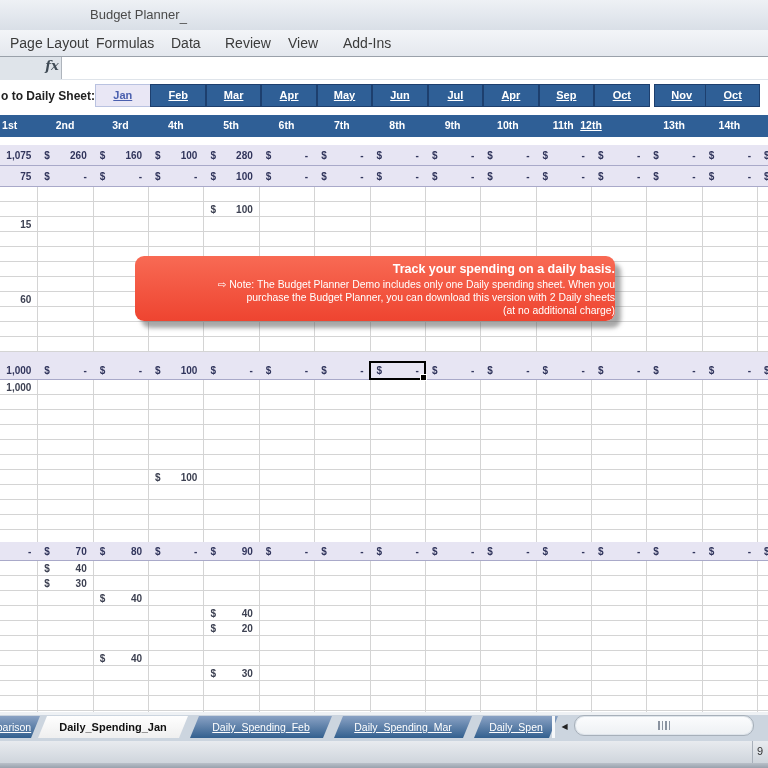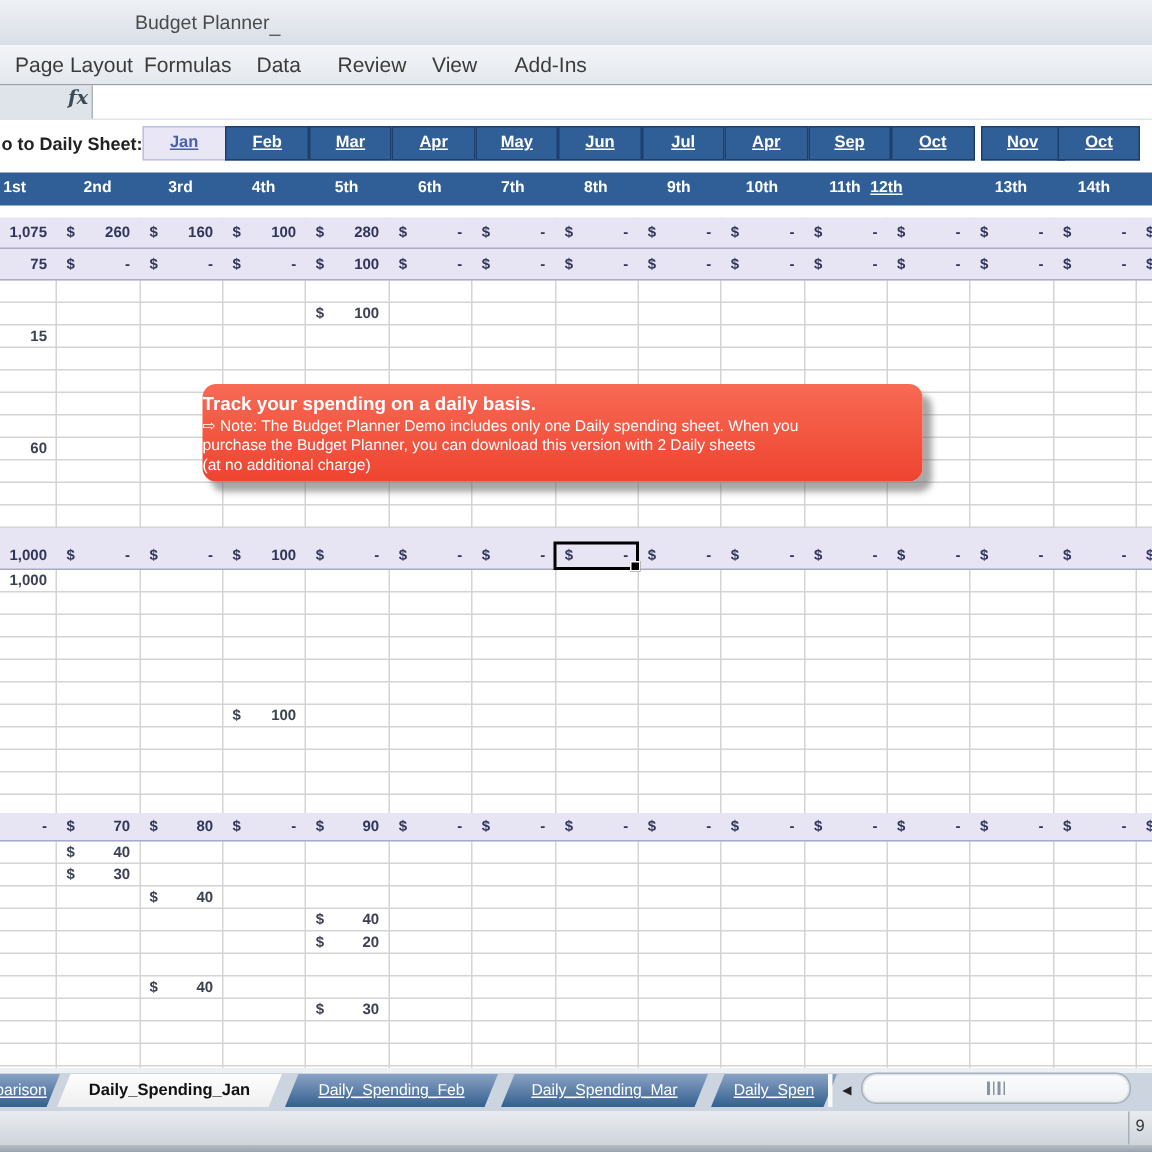--- a/index.html
+++ b/index.html
@@ -50,21 +50,21 @@
   .cell.lavc{color:#31355c}
   .cell .amt{text-align:right}
   #selection{position:absolute;border:2px solid #000;box-sizing:border-box}
   #fill-handle{position:absolute;right:-3px;bottom:-3px;width:5px;height:5px;
                background:#000;border:1px solid #fff}
 
   
   #callout{left:135px;top:256px;width:480px;height:65px;border-radius:9px;
            background:linear-gradient(180deg,#f86a54,#ee4430);
            box-shadow:6px 7px 4px rgba(96,96,96,.55);color:#fff;
-           padding-top:6px;box-sizing:border-box;text-align:left}
+           padding-top:6px;box-sizing:border-box;text-align:right}
   #callout-title{font-size:12.5px;font-weight:bold;margin-bottom:2px}
   .callout-line{font-size:10.4px;line-height:13px}
 
   
   #tabstrip{left:0;top:712px;width:768px;height:29px;
             background:linear-gradient(#eef1f4 0 3px,#ccd5df 3px)}
   .sheet-tab{position:absolute;top:4px;height:22px;line-height:22px;text-align:center;
              font-size:10.5px;color:#fff;cursor:pointer;
              clip-path:polygon(9px 0,100% 0,calc(100% - 9px) 100%,0 100%);
              background:linear-gradient(#8aa2c4,#33608f)}

